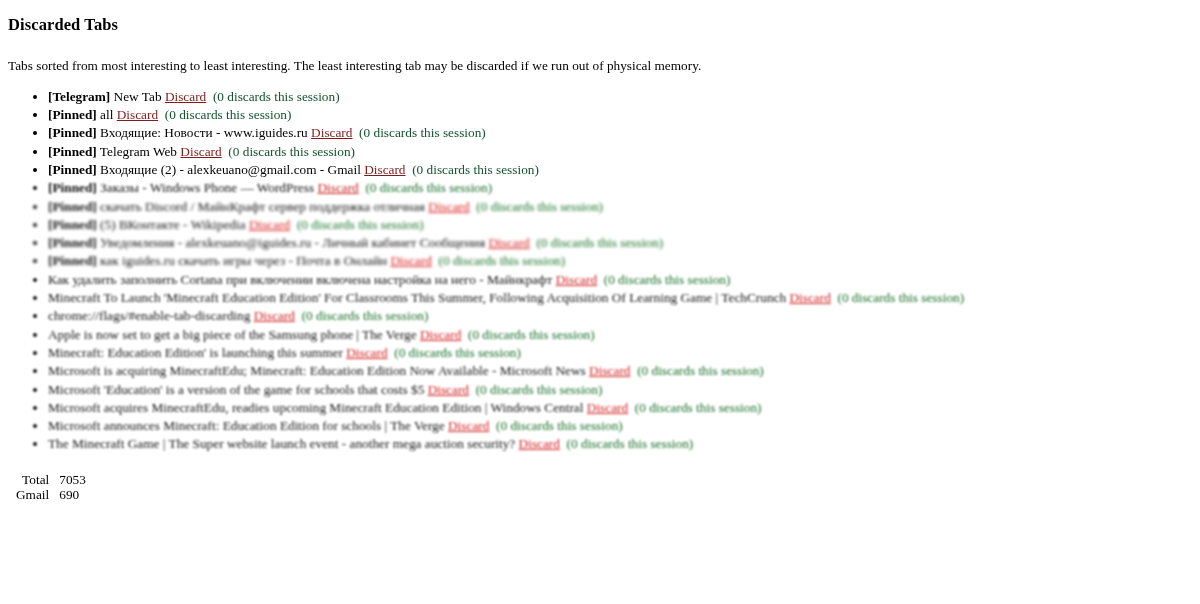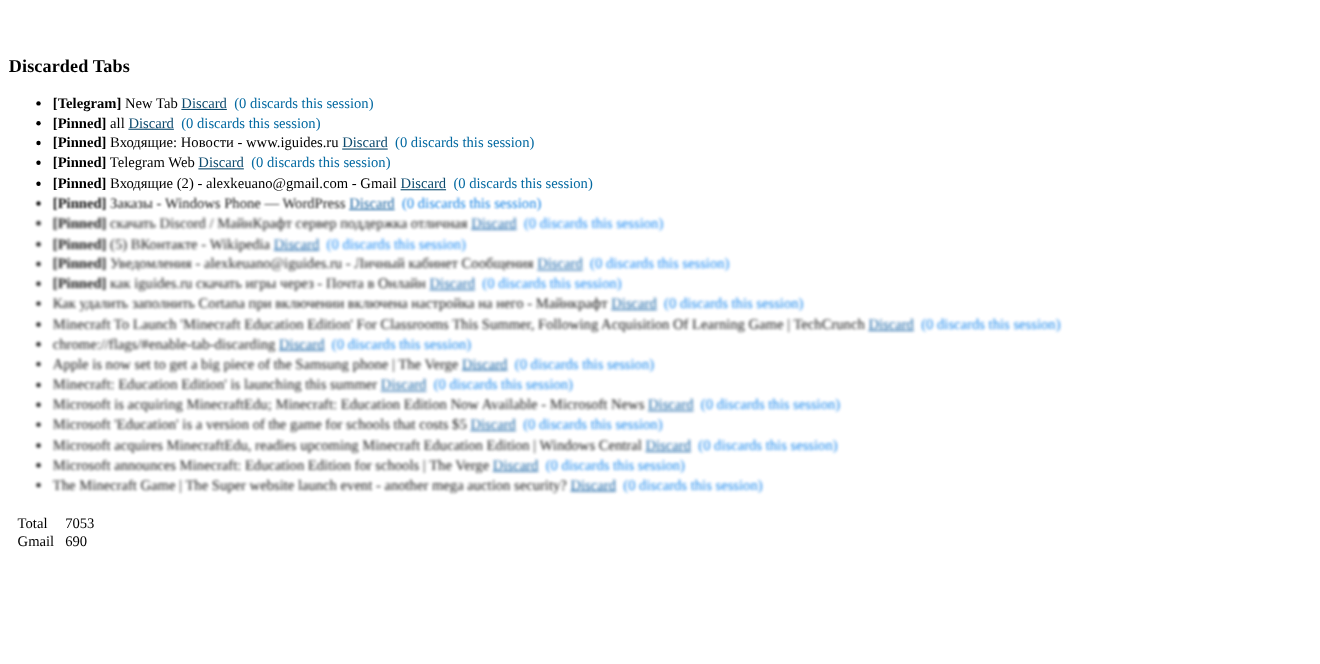--- a/index.html
+++ b/index.html
@@ -14,21 +14,20 @@
     font-family: "Liberation Serif", "DejaVu Serif", serif;
     color: #000000;
     font-size: 13.3px;
     line-height: 1.0;
     position: relative;
   }
   .page {
     padding: 8px 8px 0 8px;
     box-sizing: border-box;
     width: 1176px;
-    margin-top: 35px;
   }
   h1.page-title {
     font-size: 16.5px;
     font-weight: bold;
     margin: 9px 0 0 0;
     padding: 0;
     letter-spacing: 0.1px;
   }
   p.intro {
     font-size: 13.3px;
@@ -44,25 +43,25 @@
     margin: 0;
     padding: 0;
     line-height: 18.3px;
     white-space: nowrap;
   }
   .tag {
     font-weight: bold;
   }
   a.discard-link,
   a.discard-now-link {
-    color: #0c4a6e;
+    color: #7f1d1d;
     text-decoration: underline;
   }
   .count {
-    color: #0369a1;
+    color: #14532d;
   }
   p.footer-line {
     font-size: 13.3px;
     margin: 17px 0 0 0;
     padding: 0;
   }
   h1.mem-title {
     font-size: 16.5px;
     font-weight: bold;
     margin: 23px 0 0 0;
@@ -74,35 +73,37 @@
     font-size: 13.3px;
   }
   table.mem-table td {
     padding: 0 6px 2px 6px;
     text-align: left;
     white-space: nowrap;
   }
   table.mem-table td.label {
     padding-left: 8px;
     padding-right: 4px;
+    text-align: right;
   }
 
   
   .blur-0 { filter: none; }
   .blur-2 { filter: blur(1.15px) saturate(1.9); opacity: 0.94; }
   .blur-3 { filter: blur(1.4px) saturate(2.1); opacity: 0.92; }
   .blur-4 { filter: blur(1.25px) saturate(2.0); opacity: 0.93; }
 </style>
 </head>
 <body>
 
 <div class="page">
 
   <h1 class="page-title">Discarded Tabs</h1>
 
+  <p class="intro">Tabs sorted from most interesting to least interesting. The least interesting tab may be discarded if we run out of physical memory.</p>
 
   <ul class="tab-list" id="tab-list">
       <li class="blur-0"><span class="tag">[Telegram]</span> <span>New Tab</span> <a class="discard-link" href="#">Discard</a>&nbsp; <span class="count">(0 discards this session)</span></li>
       <li class="blur-0"><span class="tag">[Pinned]</span> <span>all</span> <a class="discard-link" href="#">Discard</a>&nbsp; <span class="count">(0 discards this session)</span></li>
       <li class="blur-0"><span class="tag">[Pinned]</span> <span>Входящие: Новости - www.iguides.ru</span> <a class="discard-link" href="#">Discard</a>&nbsp; <span class="count">(0 discards this session)</span></li>
       <li class="blur-0"><span class="tag">[Pinned]</span> <span>Telegram Web</span> <a class="discard-link" href="#">Discard</a>&nbsp; <span class="count">(0 discards this session)</span></li>
       <li class="blur-0"><span class="tag">[Pinned]</span> <span>Входящие (2) - alexkeuano@gmail.com - Gmail</span> <a class="discard-link" href="#">Discard</a>&nbsp; <span class="count">(0 discards this session)</span></li>
       <li class="blur-2"><span class="tag">[Pinned]</span> <span>Заказы - Windows Phone — WordPress</span> <a class="discard-link" href="#">Discard</a>&nbsp; <span class="count">(0 discards this session)</span></li>
       <li class="blur-3"><span class="tag">[Pinned]</span> <span>скачать Discord / МайнКрафт сервер поддержка отличная</span> <a class="discard-link" href="#">Discard</a>&nbsp; <span class="count">(0 discards this session)</span></li>
       <li class="blur-3"><span class="tag">[Pinned]</span> <span>(5) ВКонтакте - Wikipedia</span> <a class="discard-link" href="#">Discard</a>&nbsp; <span class="count">(0 discards this session)</span></li>

